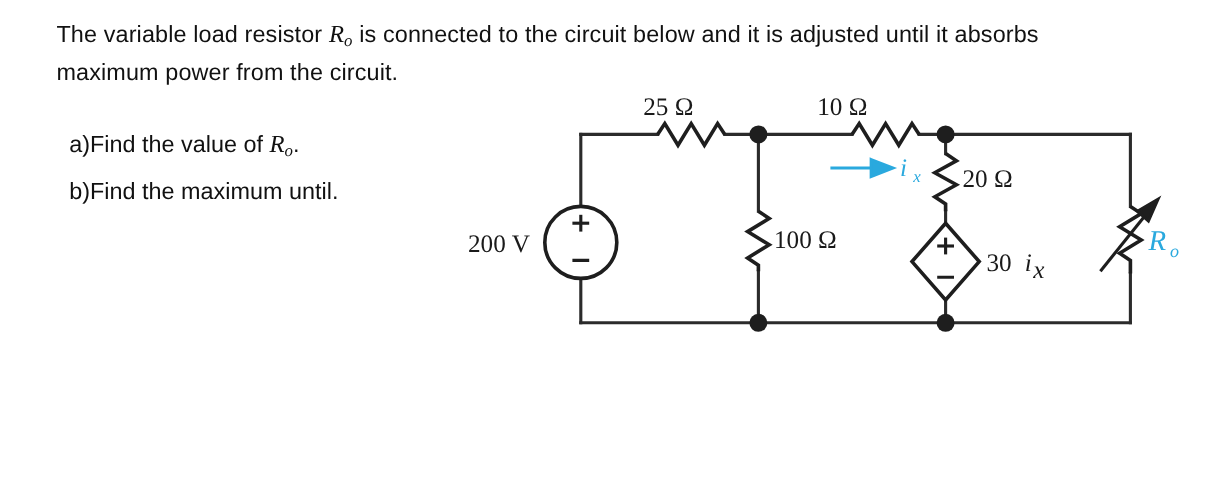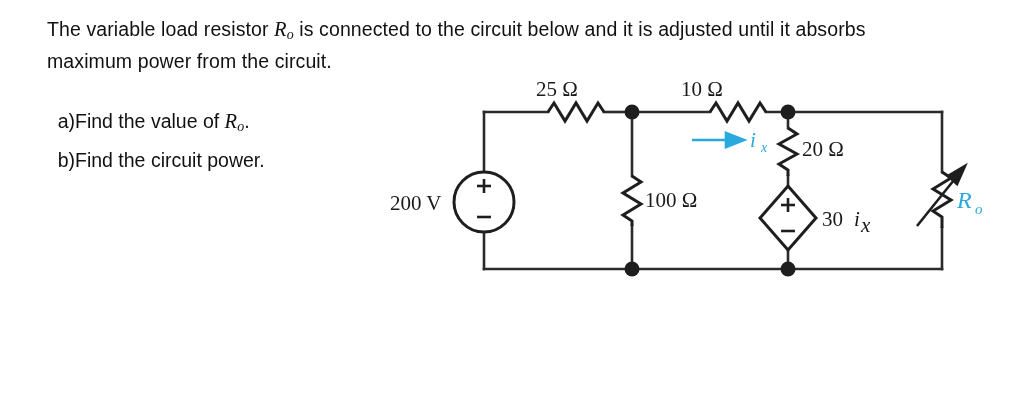--- a/index.html
+++ b/index.html
@@ -127,21 +127,21 @@
 
   <div class="problem-text">
     <span>The variable load resistor </span><span class="mathvar"><span>R</span><span class="sub">o</span></span><span> is connected to the circuit below and it is adjusted until it absorbs maximum power from the circuit.</span>
   </div>
 
   <div class="question" id="q-a">
     <span class="qlabel">a)</span><span>Find the value of </span><span class="mathvar"><span>R</span><span class="sub">o</span></span><span>.</span>
   </div>
 
   <div class="question" id="q-b">
-    <span class="qlabel">b)</span><span>Find the circuit power.</span>
+    <span class="qlabel">b)</span><span>Find the maximum until.</span>
   </div>
 
   <div id="circuit-figure">
     <svg width="1024" height="416" viewBox="0 0 1024 416" xmlns="http://www.w3.org/2000/svg">
 
       <g>
         <path class="wire" d="M 484 112 L 548 112"></path>
         <path class="wire" d="M 604 112 L 632 112"></path>
         <path class="wire" d="M 632 112 L 710 112"></path>
         <path class="wire" d="M 766 112 L 942 112"></path>

